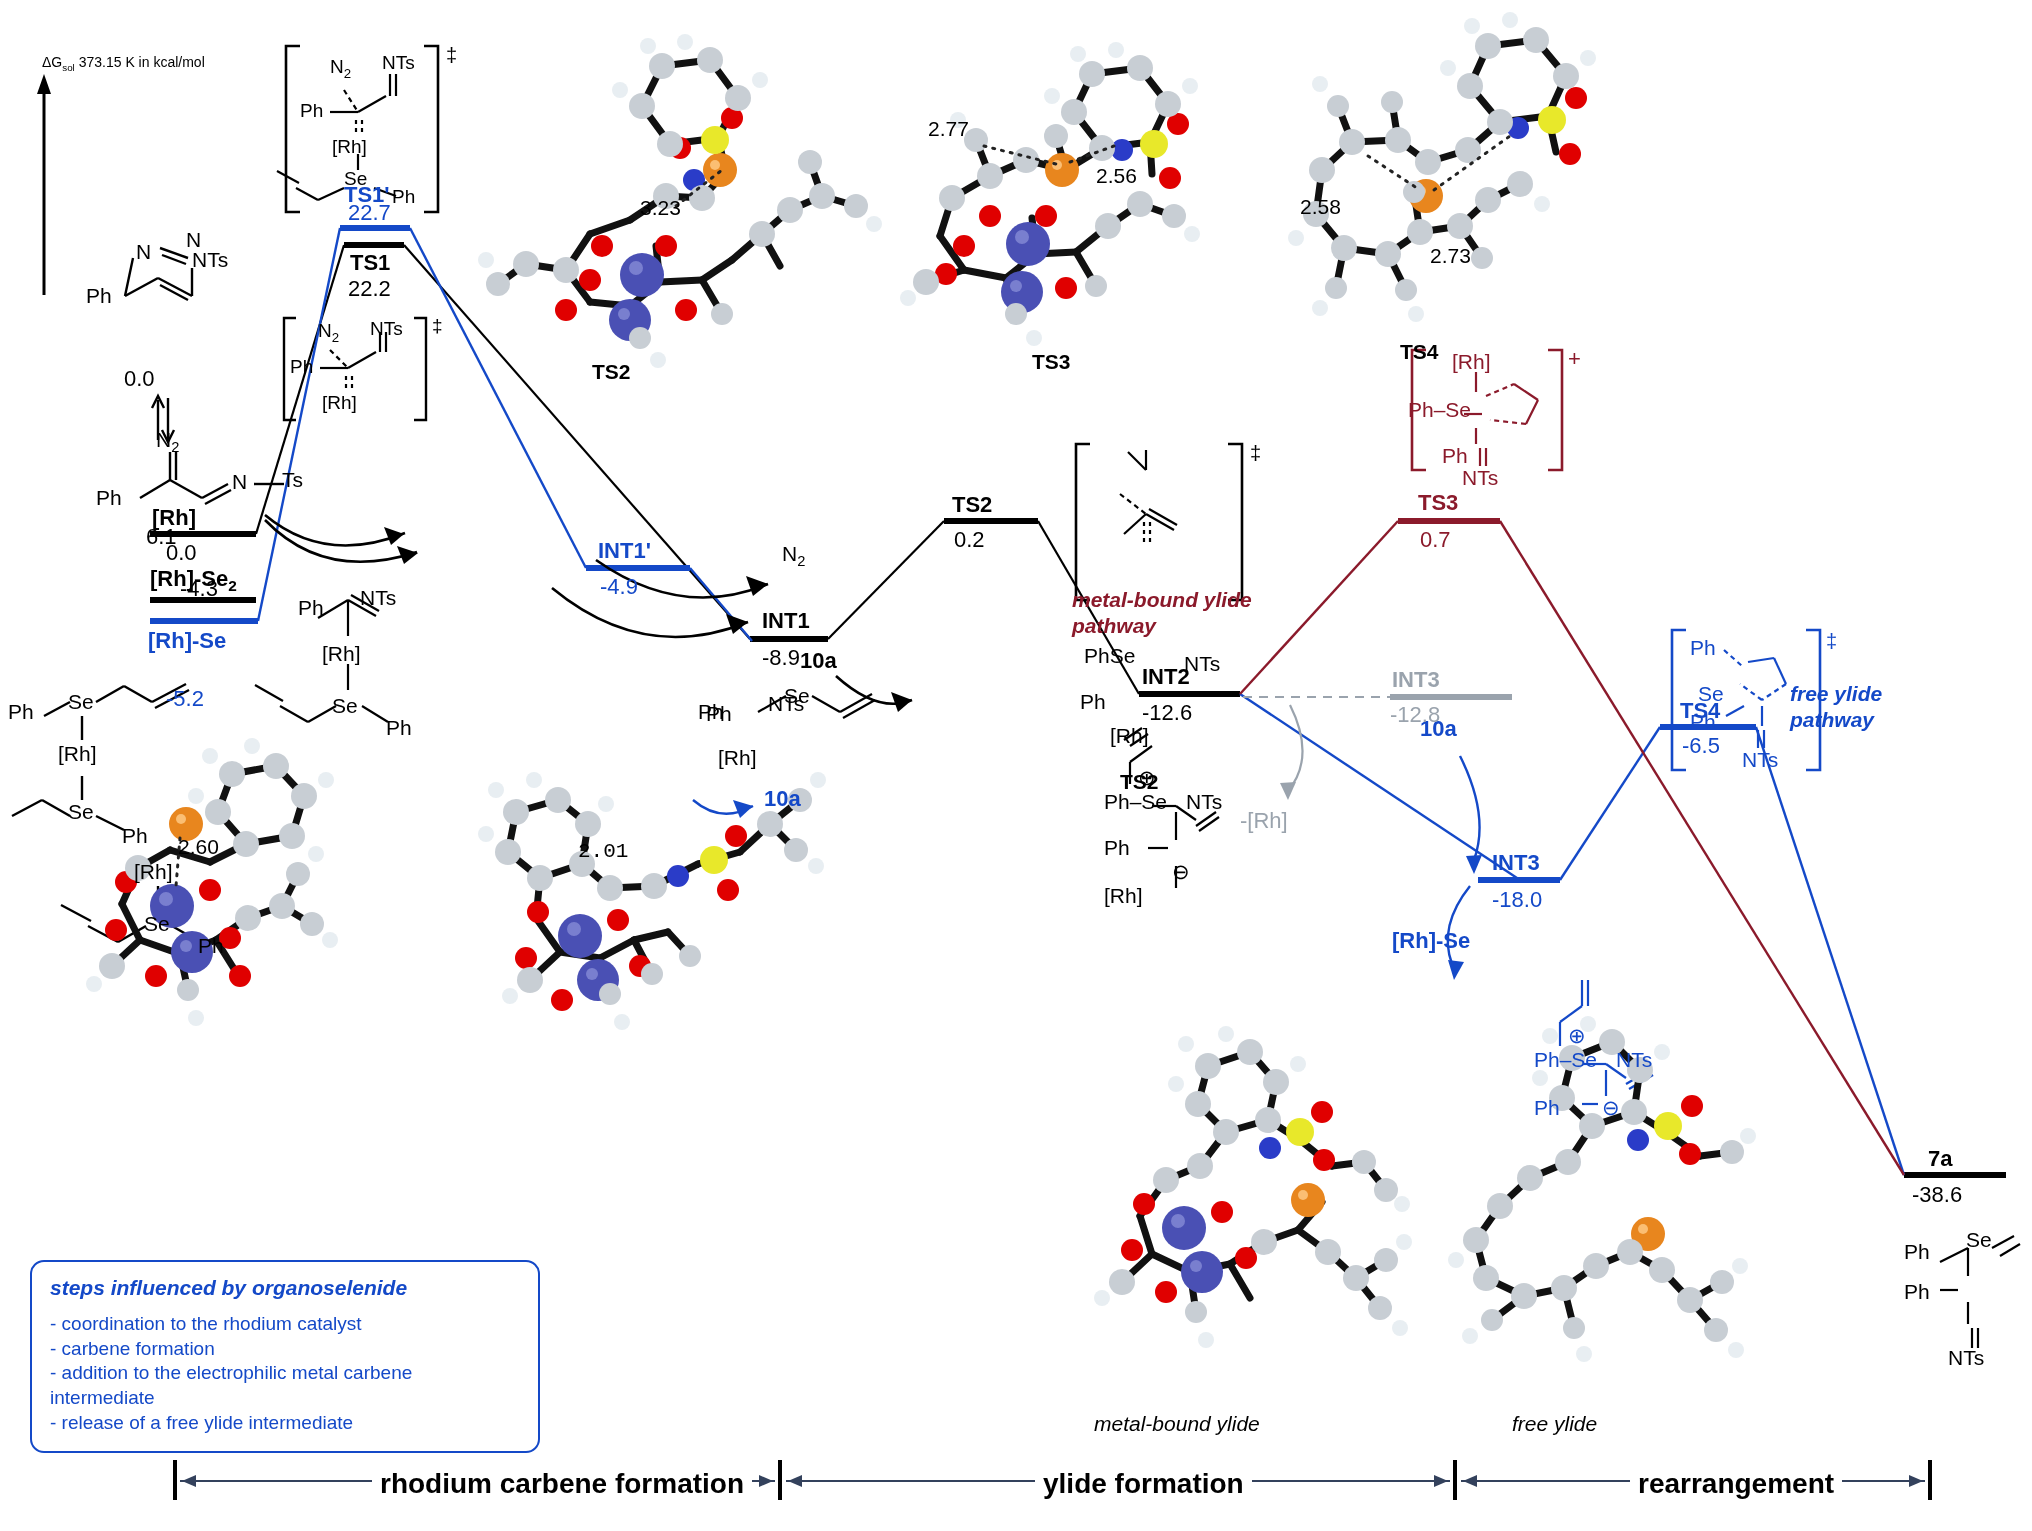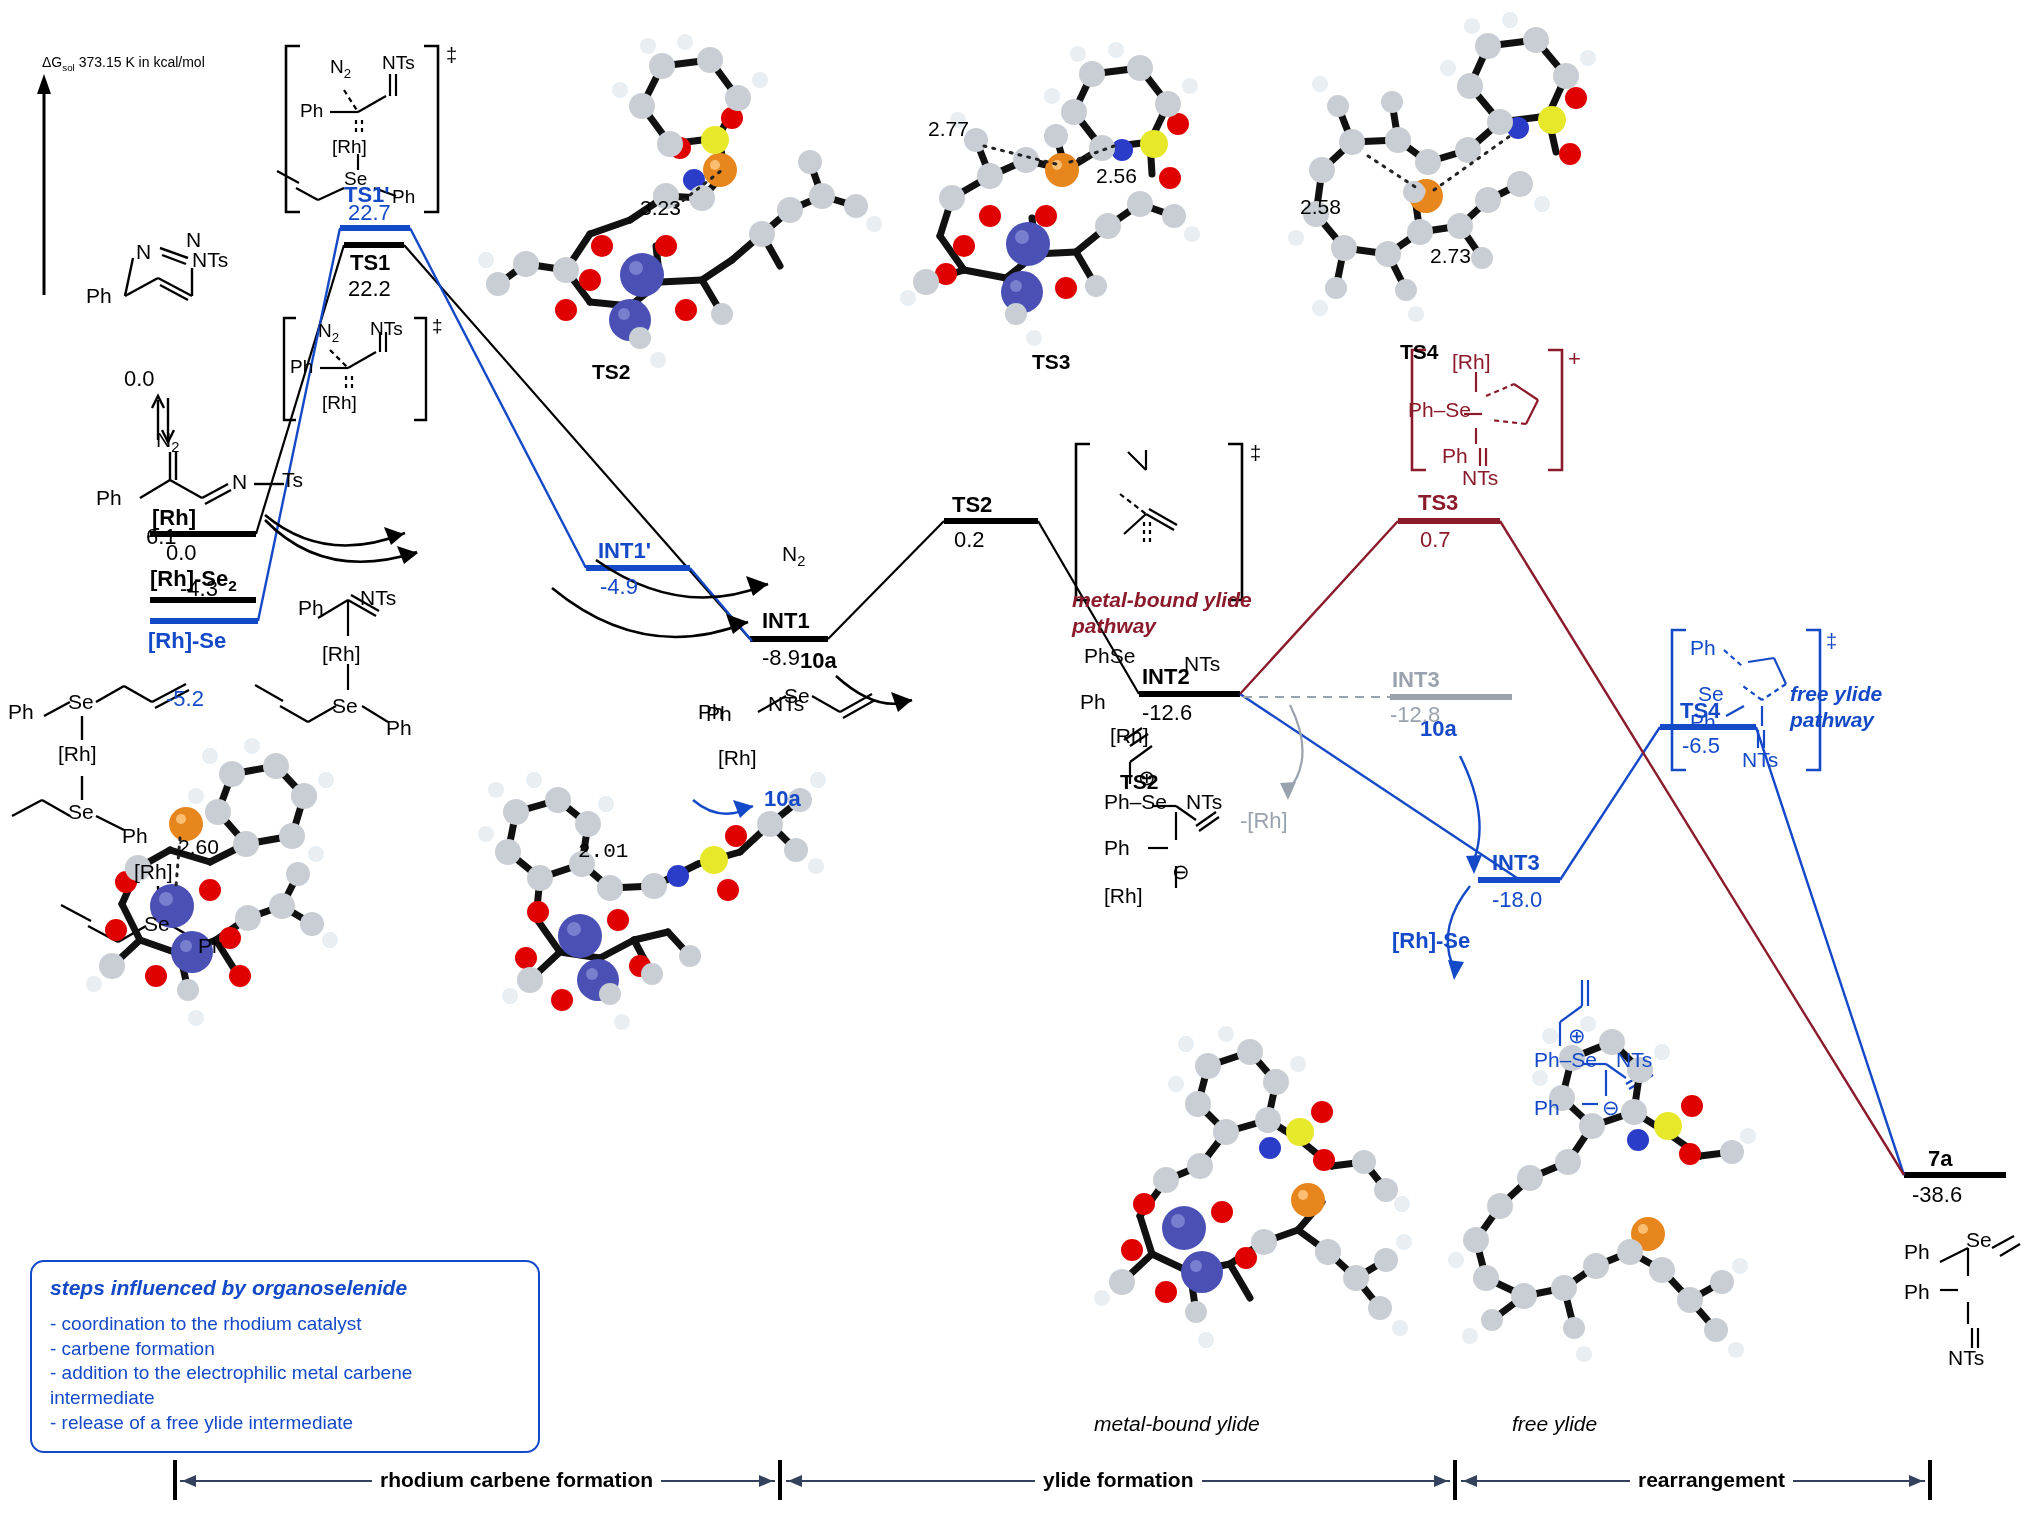--- a/index.html
+++ b/index.html
@@ -17,21 +17,21 @@
   }
   .legendbox .title{color:#1449C8;font-weight:bold;font-style:italic;font-size:21px;margin-bottom:12px;}
   .legendbox .li{color:#1449C8;font-size:19px;line-height:1.30;}
   .axis-title{font-size:14px;}
   .eval{font-size:22px;}
   .ename{font-size:22px;font-weight:bold;}
   .chemtxt{font-size:21px;}
   .chemtxt-s{font-size:19px;}
   .dist{font-size:21px;}
   .struct-cap{font-size:21px;font-weight:bold;}
-  .phase{font-size:21px;font-weight:bold;}
+  .phase{font-size:28px;font-weight:bold;}
   .pw{font-size:21px;font-weight:bold;font-style:italic;}
   .ylidecap{font-size:21px;font-style:italic;}
   sub{font-size:0.70em;}
 </style>
 </head>
 <body>
 
 <svg width="2032" height="1531">
 
   <g>

